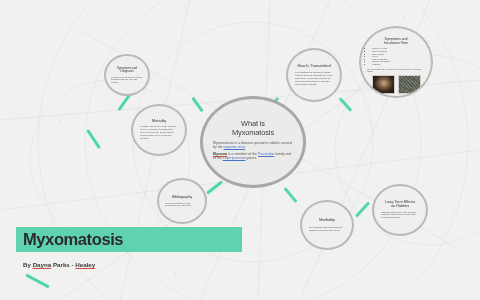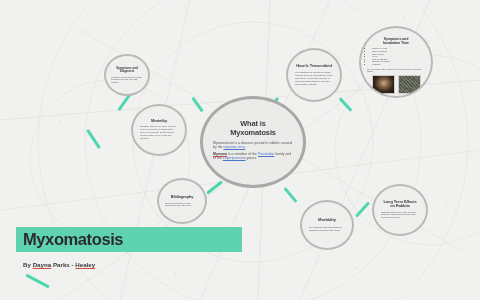--- a/index.html
+++ b/index.html
@@ -32,21 +32,21 @@
     box-sizing: border-box;
     display: flex;
     flex-direction: column;
     align-items: center;
     justify-content: center;
     text-align: center;
     overflow: hidden;
     color: #4a4a4a;
   }
   .node .n-title {
-    font-weight: bold;
+    font-weight: normal;
     color: #3d3d3d;
     line-height: 1.15;
     letter-spacing: -0.1px;
   }
   .node .n-body {
     color: #5a5a5a;
     line-height: 1.2;
   }
   .lnk { color: #4a73c8; text-decoration: underline; }
   .redu { color: #3d3d3d; text-decoration: underline; text-decoration-color: #d14b3f; }

